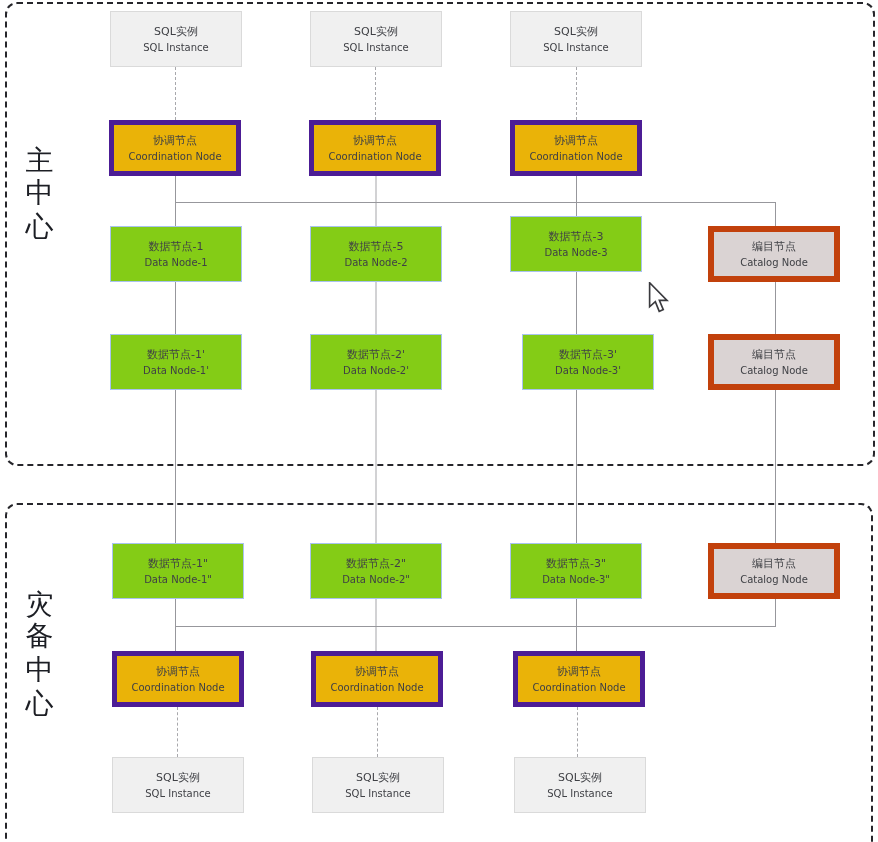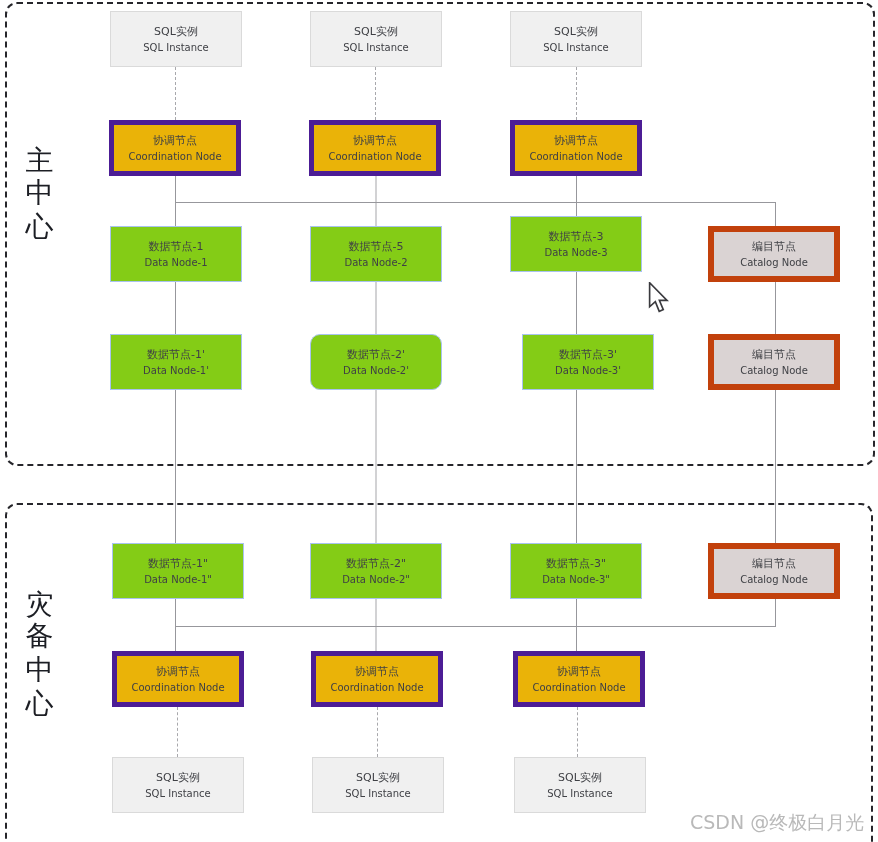--- a/index.html
+++ b/index.html
@@ -110,21 +110,21 @@
   </div>
   <div class="node catalog" style="left:708px;top:226px;">
     <div class="zh">编目节点</div>
     <div class="en">Catalog Node</div>
   </div>
 
   <div class="node data" style="left:110px;top:334px;">
     <div class="zh">数据节点-1'</div>
     <div class="en">Data Node-1'</div>
   </div>
-  <div class="node data" style="left:310px;top:334px;border-radius:10px;">
+  <div class="node data" style="left:310px;top:334px;">
     <div class="zh">数据节点-2'</div>
     <div class="en">Data Node-2'</div>
   </div>
   <div class="node data" style="left:522px;top:334px;">
     <div class="zh">数据节点-3'</div>
     <div class="en">Data Node-3'</div>
   </div>
   <div class="node catalog" style="left:708px;top:334px;">
     <div class="zh">编目节点</div>
     <div class="en">Catalog Node</div>
@@ -172,15 +172,14 @@
     <div class="zh">SQL实例</div>
     <div class="en">SQL Instance</div>
   </div>
 
   <div class="cursor">
     <svg width="22" height="33" viewBox="0 0 14.5 22">
       <path d="M1 0.5 L1 16.5 L4.8 13.1 L7.4 19.6 L10.1 18.4 L7.5 12.2 L12.6 12.2 Z" fill="#ffffff" stroke="#3a3a3e" stroke-width="1.1" stroke-linejoin="miter"></path>
     </svg>
   </div>
 
-  <div class="watermark">CSDN @终极白月光</div>
 
 </div>
 
 </body></html>

